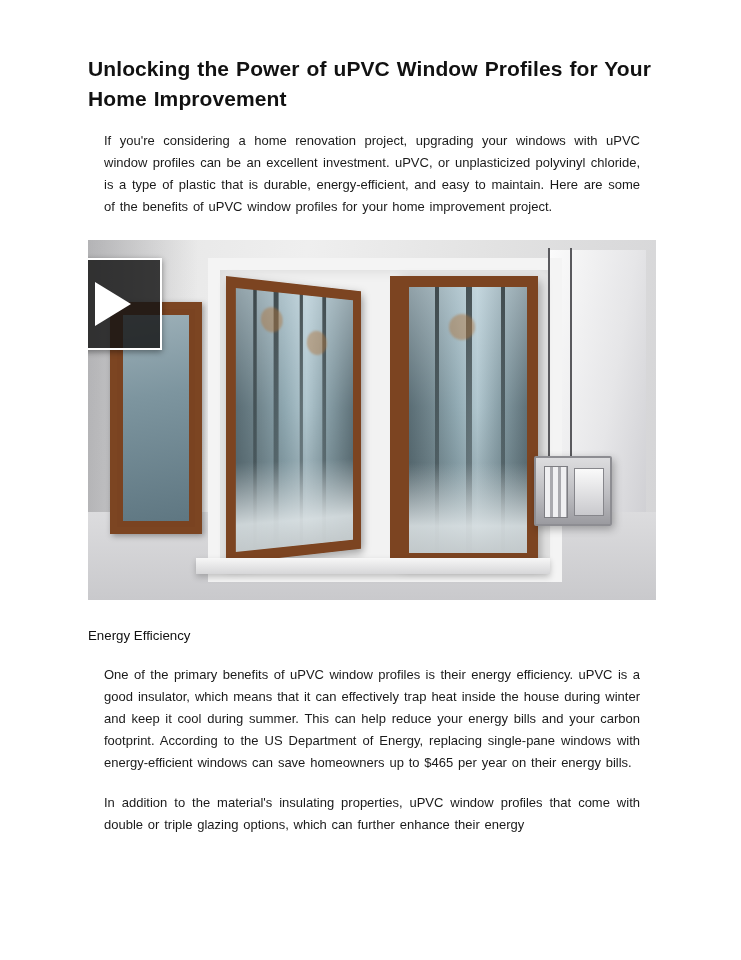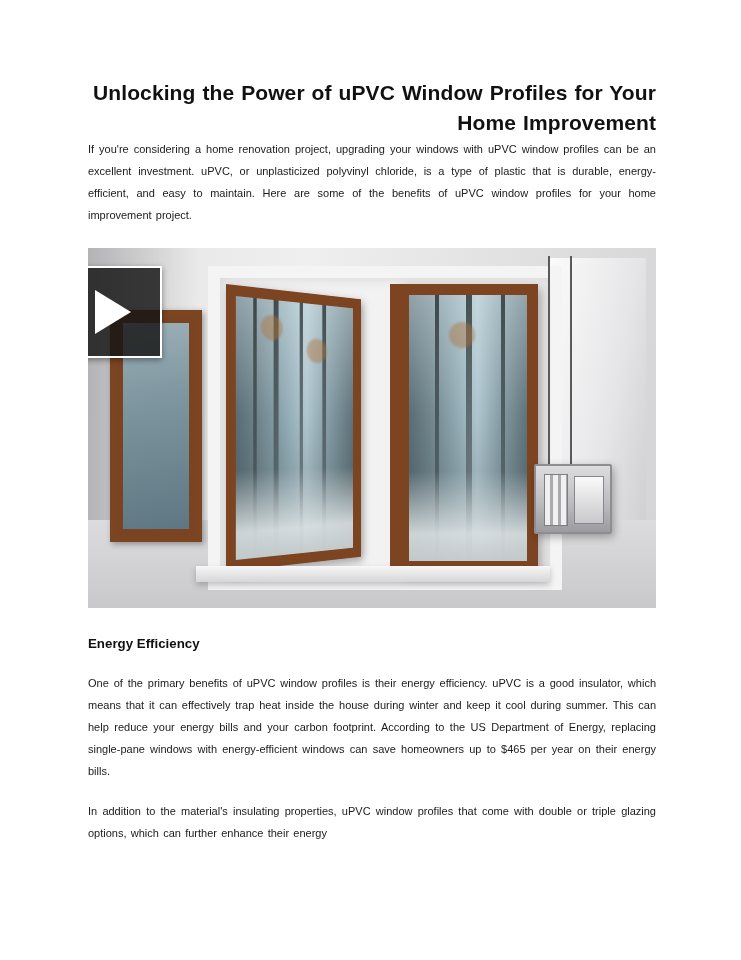--- a/index.html
+++ b/index.html
@@ -20,42 +20,42 @@
   .content {
     position: absolute;
     left: 88px;
     top: 0;
     width: 568px;
   }
   h1.doc-title {
     font-size: 21px;
     line-height: 30px;
     font-weight: bold;
-    text-align: right;
+    text-align: left;
     color: #111111;
     margin: 0;
-    padding-top: 78px;
+    padding-top: 54px;
     letter-spacing: 0.1px;
     word-spacing: 1px;
   }
   p.para {
-    font-size: 11px;
+    font-size: 13px;
     line-height: 22px;
     color: #1a1a1a;
-    margin: 0;
+    margin: 16px;
     text-align: justify;
     word-spacing: 1.2px;
   }
   .para-first {
     margin-top: 38px;
   }
   h2.sub-head {
     font-size: 13.3px;
     line-height: 20px;
-    font-weight: bold;
+    font-weight: normal;
     color: #111111;
     margin: 0;
   }
   .figure {
     position: relative;
     margin-top: 22px;
     width: 568px;
     height: 360px;
     background: #e9e9ea;
     overflow: hidden;

